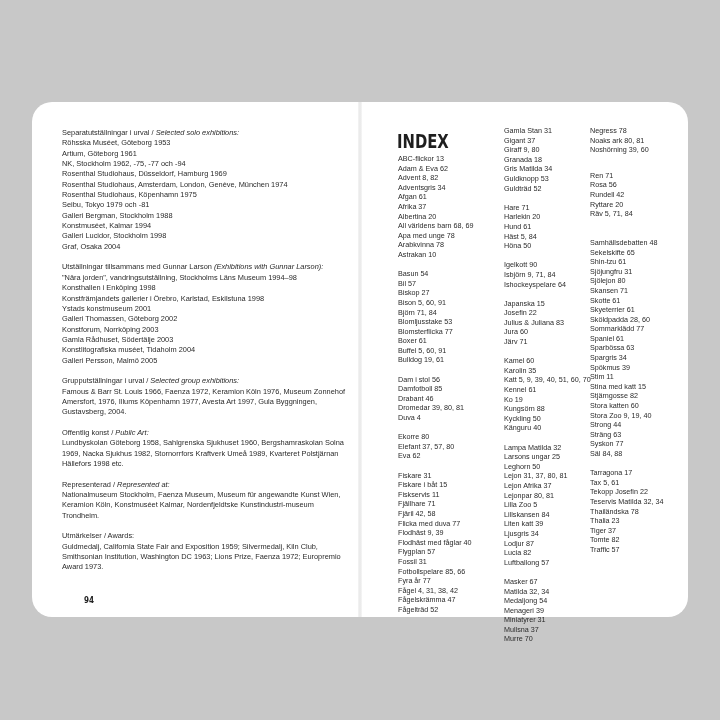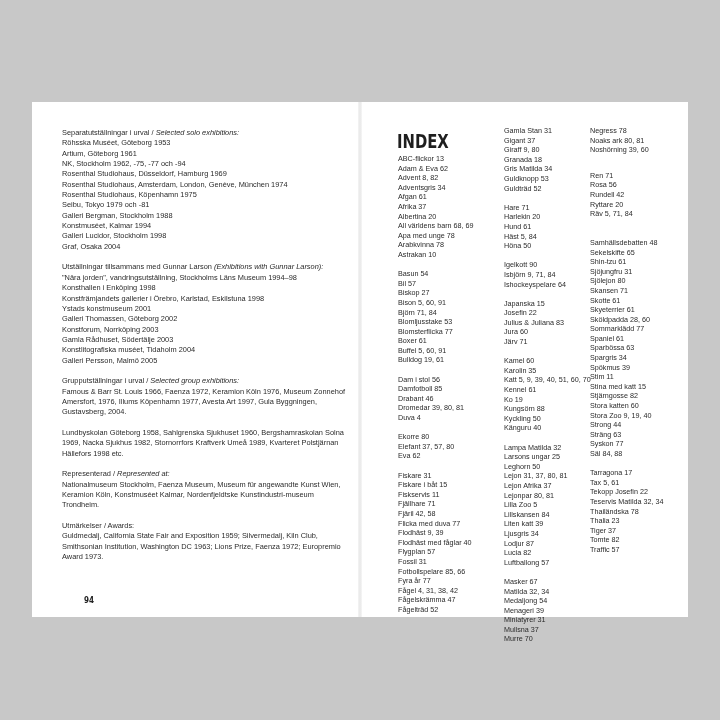--- a/index.html
+++ b/index.html
@@ -3,20 +3,21 @@
 <meta charset="utf-8">
 <style>
   html, body { margin:0; padding:0; }
   body {
     width:720px; height:720px; background:#c8c8c8; position:relative; overflow:hidden;
     font-family:"Liberation Sans", sans-serif; color:#2a2a2a;
   }
   .spread {
     position:absolute; left:32px; top:102px; width:656px; height:515px;
     background:#ffffff;
+    border-radius:20px;
   }
   .gutter {
     position:absolute; left:326px; top:0; width:4px; height:515px;
     background:linear-gradient(to right, #f4f4f4, #e8e8e8, #f6f6f6);
   }
   .page-left {
     position:absolute; left:30px; top:26px; width:290px;
     font-size:7.4px; line-height:10.35px;
   }
   .page-left .section { margin-bottom:10.35px; }
@@ -75,20 +76,21 @@
         <div class="line">Konstforum, Norrköping 2003</div>
         <div class="line">Gamla Rådhuset, Södertälje 2003</div>
         <div class="line">Konstlitografiska muséet, Tidaholm 2004</div>
         <div class="line">Galleri Persson, Malmö 2005</div>
       </div>
       <div class="section">
         <div class="line"><span>Grupputställningar i urval / </span><em>Selected group exhibitions:</em></div>
         <div class="para">Famous &amp; Barr St. Louis 1966, Faenza 1972, Keramion Köln 1976, Museum Zonnehof Amersfort, 1976, Illums Köpenhamn 1977, Avesta Art 1997, Gula Byggningen, Gustavsberg, 2004.</div>
       </div>
       <div class="section">
+        <div class="line"><span>Offentlig konst / </span><em>Public Art:</em></div>
         <div class="para">Lundbyskolan Göteborg 1958, Sahlgrenska Sjukhuset 1960, Bergshamraskolan Solna 1969, Nacka Sjukhus 1982, Stornorrfors Kraftverk Umeå 1989, Kvarteret Polstjärnan Hällefors 1998 etc.</div>
       </div>
       <div class="section">
         <div class="line"><span>Representerad / </span><em>Represented at:</em></div>
         <div class="para">Nationalmuseum Stockholm, Faenza Museum, Museum für angewandte Kunst Wien, Keramion Köln, Konstmuséet Kalmar, Nordenfjeldtske Kunstindustri-museum Trondheim.</div>
       </div>
       <div class="section">
         <div class="line"><span>Utmärkelser / Awards:</span></div>
         <div class="para">Guldmedalj, California State Fair and Exposition 1959; Silvermedalj, Kiln Club, Smithsonian Institution, Washington DC 1963; Lions Prize, Faenza 1972;   Europremio Award 1973.</div>
       </div>

